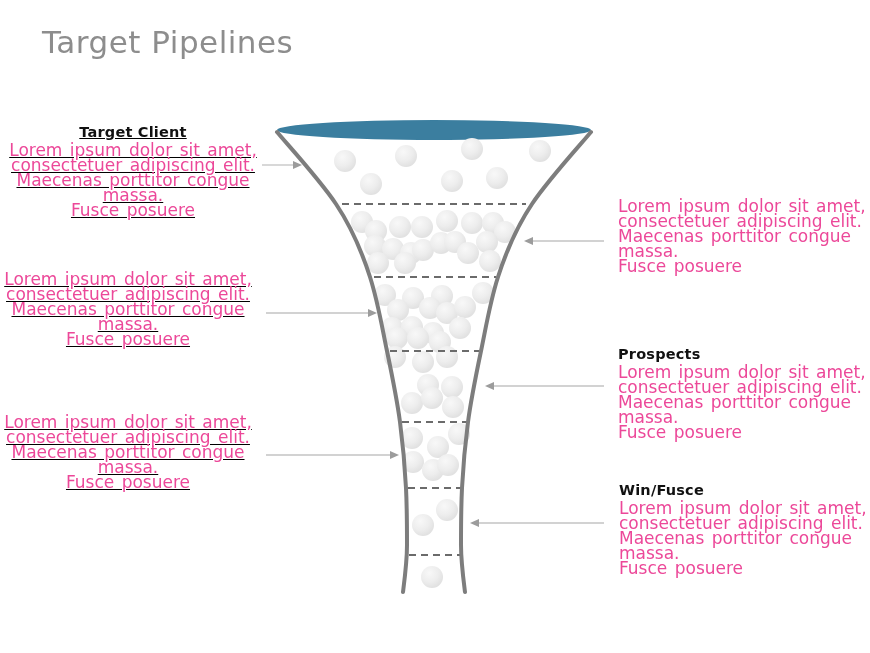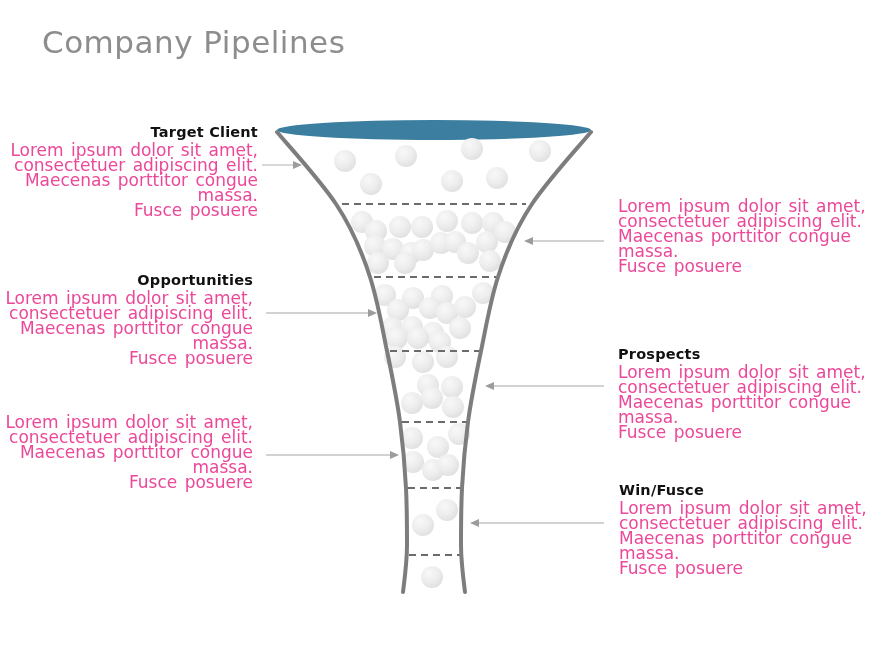--- a/index.html
+++ b/index.html
@@ -8,42 +8,42 @@
     background:#ffffff;
     font-family:"DejaVu Sans","Liberation Sans",sans-serif;
   }
   .page-title{
     position:absolute;left:42px;top:24px;margin:0;
     font-size:31px;font-weight:400;letter-spacing:0.5px;
     color:#8d8d8d;
   }
   #funnel-svg{position:absolute;left:0;top:0;}
   .stage-block{position:absolute;width:250px;}
-  .stage-block.side-left{text-align:right;}
+  .stage-block.side-left{text-align:center;text-decoration:underline;}
   .stage-block.side-right{text-align:left;}
   .stage-heading{
     font-size:14.5px;font-weight:bold;color:#111111;
     letter-spacing:0.2px;margin-bottom:3px;
   }
   .stage-body{
     font-size:17px;color:#ec4899;line-height:15px;
     word-spacing:2px;white-space:pre-line;
   }
   
   #blk-target-client{right:612px;top:124px;}
   #blk-leads{left:618px;top:199px;}
   #blk-opportunities{right:617px;top:272px;}
   #blk-prospects{left:618px;top:346px;}
   #blk-pending{right:617px;top:415px;}
   #blk-win-loss{left:619px;top:482px;}
 </style>
 </head>
 <body>
 
-<h1 class="page-title">Company Pipelines</h1>
+<h1 class="page-title">Target Pipelines</h1>
 
 <svg id="funnel-svg" width="870" height="653" viewBox="0 0 870 653">
   <defs>
     <radialGradient id="bubbleGrad" cx="38%" cy="32%" r="75%">
       <stop offset="0%" stop-color="#f8f8f8"></stop>
       <stop offset="55%" stop-color="#ededed"></stop>
       <stop offset="100%" stop-color="#dedede"></stop>
     </radialGradient>
   </defs>
   <ellipse cx="434" cy="130" rx="157" ry="10" fill="#3b7e9f"></ellipse>
@@ -154,21 +154,20 @@
 </div>
 
 <div class="stage-block side-right" id="blk-leads">
   <div class="stage-body">Lorem ipsum dolor sit amet,
 consectetuer adipiscing elit.
 Maecenas porttitor congue massa.
 Fusce posuere</div>
 </div>
 
 <div class="stage-block side-left" id="blk-opportunities">
-  <div class="stage-heading">Opportunities</div>
   <div class="stage-body">Lorem ipsum dolor sit amet,
 consectetuer adipiscing elit.
 Maecenas porttitor congue massa.
 Fusce posuere</div>
 </div>
 
 <div class="stage-block side-right" id="blk-prospects">
   <div class="stage-heading">Prospects</div>
   <div class="stage-body">Lorem ipsum dolor sit amet,
 consectetuer adipiscing elit.

